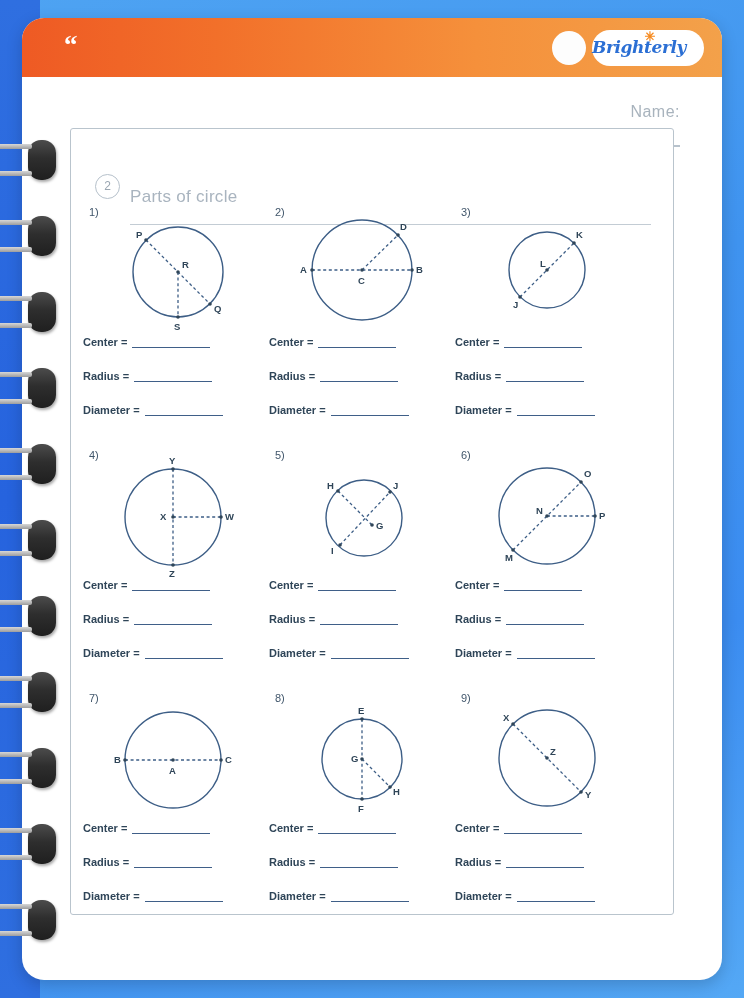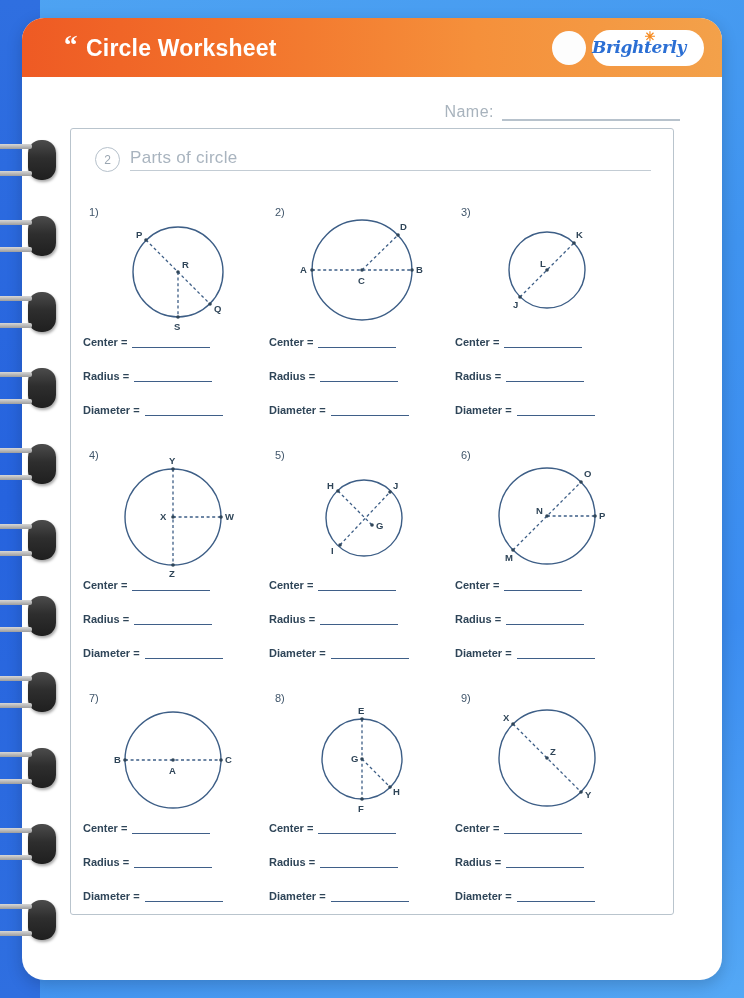--- a/index.html
+++ b/index.html
@@ -104,20 +104,21 @@
     font-weight: bold;
   }
   
   .name-row {
     position: absolute;
     right: 42px;
     top: 85px;
     display: flex;
     align-items: flex-end;
     gap: 8px;
+    flex-direction: column;
   }
   .name-label {
     font-size: 16px;
     color: #a8b3bd;
     letter-spacing: 0.5px;
   }
   .name-line {
     width: 178px;
     border-bottom: 2px solid #b7c2cc;
     height: 16px;
@@ -152,23 +153,24 @@
     font-size: 12px;
     display: flex;
     align-items: center;
     justify-content: center;
     flex: none;
   }
   .sec-title {
     font-size: 17px;
     color: #a9b4bf;
     letter-spacing: 0.3px;
-    padding-bottom: 2px;
+    padding-bottom: 17px;
     flex: 1;
     border-bottom: 1px solid #c3ccd4;
+    margin-top: 40px;
   }
   .sec-instr {
     position: absolute;
     left: 57px;
     top: 48px;
     font-size: 13.5px;
     font-weight: bold;
     color: #2f4558;
   }
   
@@ -285,21 +287,20 @@
 </style>
 </head>
 <body>
 
 <div class="bg-blue-band"></div>
 
 <div class="sheet">
 
   <div class="header">
     <span class="quote-mark">“</span>
-    <span class="header-title">Circle Worksheet</span>
     <span class="header-dot"></span>
     <div class="logo-pill">
       <span class="logo-sun">✳</span>
       <span class="logo-text">Brighterly</span>
     </div>
   </div>
 
   <div class="name-row">
     <span class="name-label">Name:</span>
     <span class="name-line"></span>

